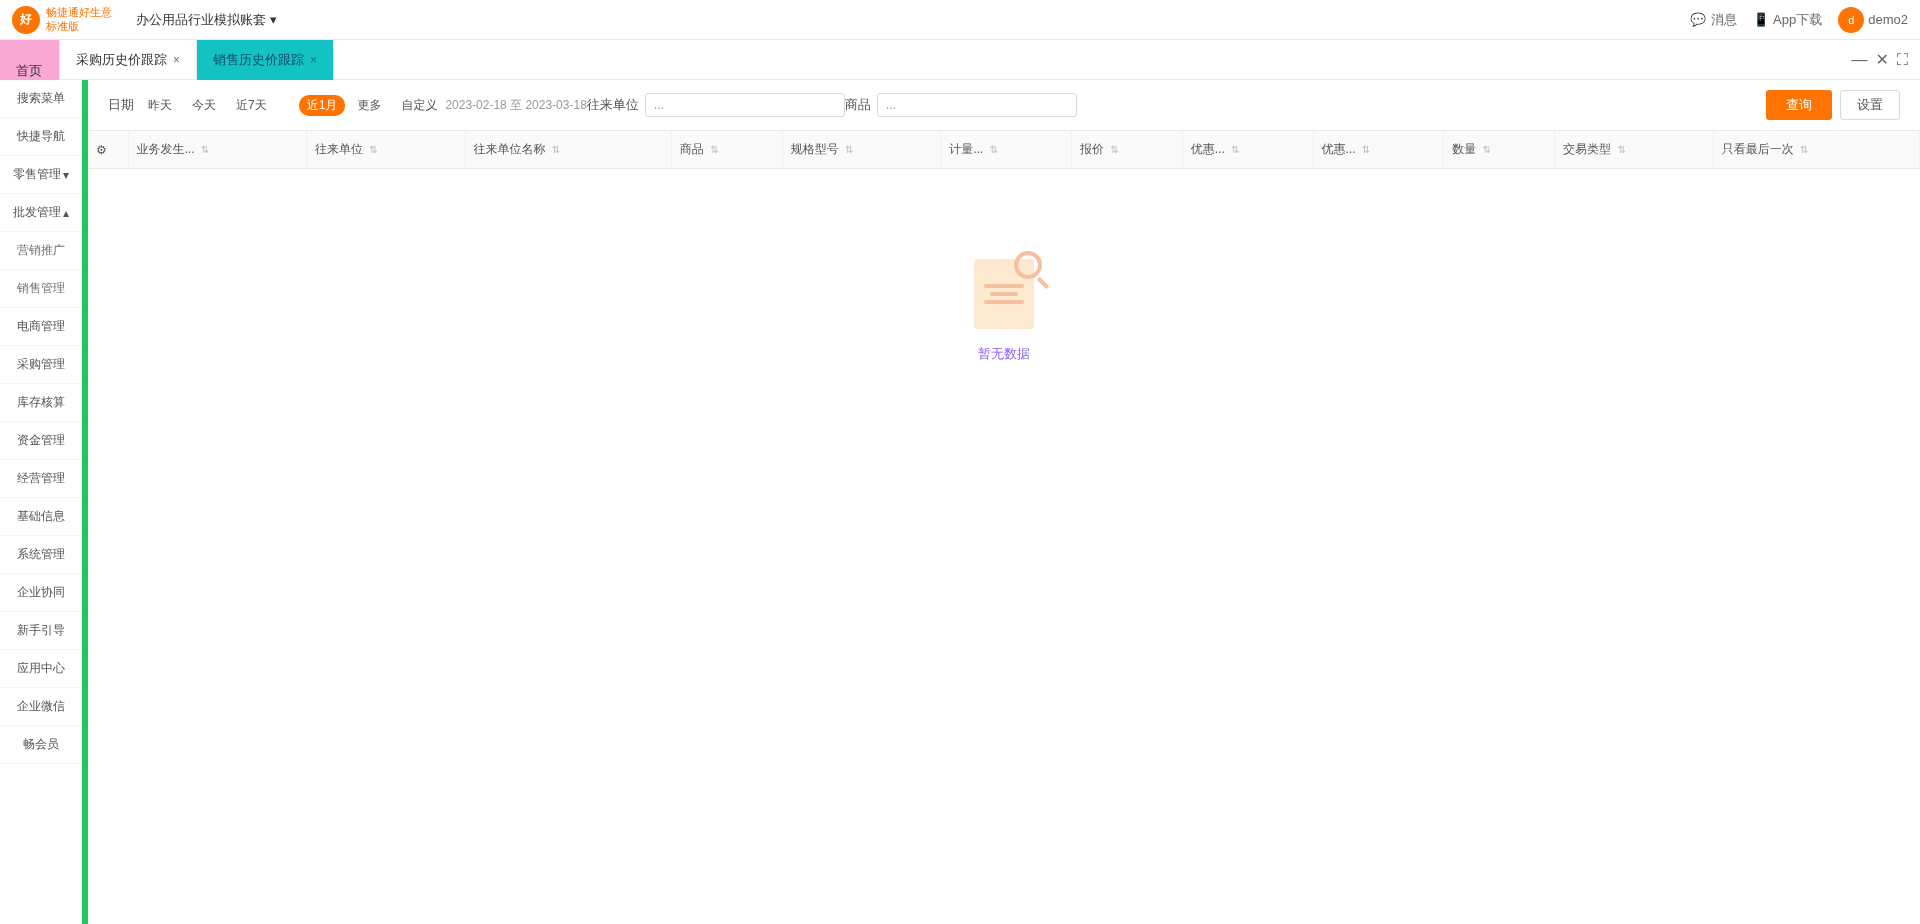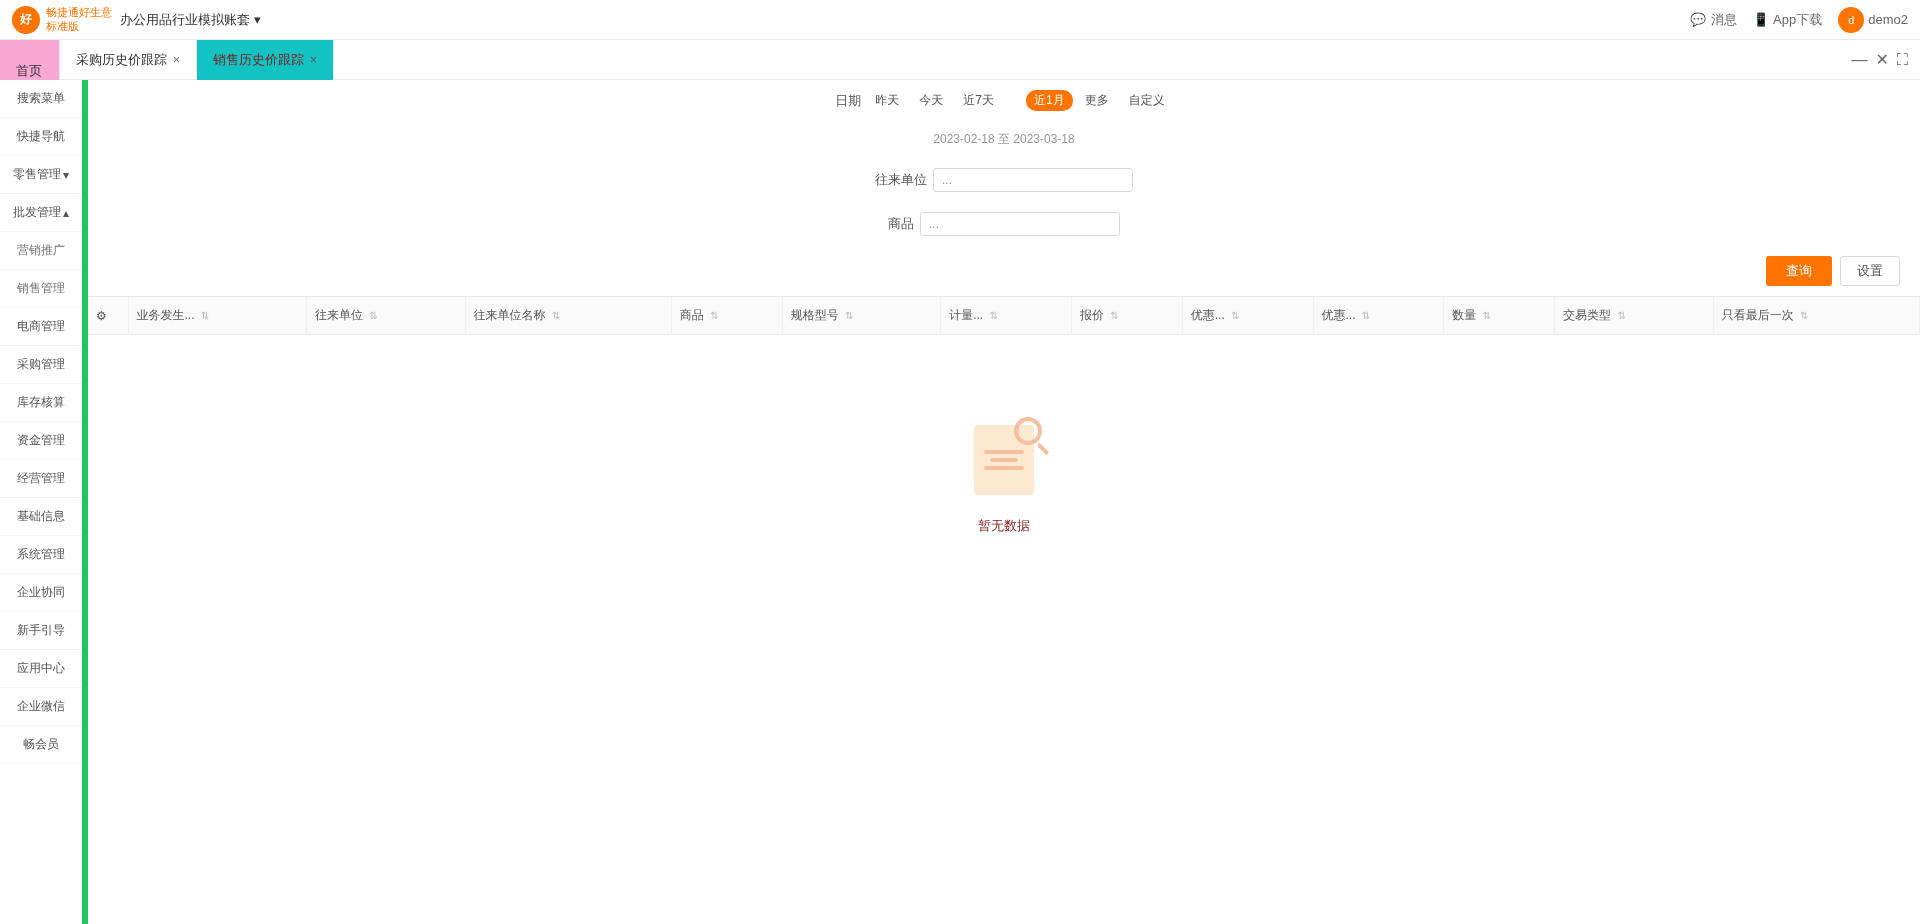--- a/index.html
+++ b/index.html
@@ -4,31 +4,31 @@
   <style>
     * { margin: 0; padding: 0; box-sizing: border-box; }
     body { font-family: 'Microsoft YaHei', Arial, sans-serif; font-size: 13px; background: #f5f5f5; color: #333; width: 1920px; height: 924px; overflow: hidden; display: flex; flex-direction: column; }
 
     
     .top-bar { height: 40px; background: #fff; display: flex; align-items: center; justify-content: space-between; padding: 0 12px; border-bottom: 1px solid #e8e8e8; flex-shrink: 0; }
     .top-bar-left { display: flex; align-items: center; gap: 8px; }
     .logo-area { display: flex; align-items: center; gap: 6px; }
     .logo-icon { width: 28px; height: 28px; background: #ff7300; border-radius: 50%; display: flex; align-items: center; justify-content: center; color: #fff; font-size: 12px; font-weight: bold; }
     .logo-text { font-size: 11px; color: #ff7300; line-height: 1.2; }
-    .app-selector { display: flex; align-items: center; gap: 4px; font-size: 13px; color: #666; margin-left: 0; cursor: pointer; }
+    .app-selector { display: flex; align-items: center; gap: 4px; font-size: 13px; color: #666; margin-left: 16px; cursor: pointer; }
     .app-selector span { color: #333; }
     .top-bar-right { display: flex; align-items: center; gap: 16px; color: #666; font-size: 13px; }
     .top-bar-right .item { display: flex; align-items: center; gap: 4px; cursor: pointer; }
     .avatar { width: 26px; height: 26px; border-radius: 50%; background: #ff7300; display: flex; align-items: center; justify-content: center; color: #fff; font-size: 11px; }
 
     
     .tab-bar { height: 40px; background: #fff; display: flex; align-items: center; border-bottom: 1px solid #e8e8e8; flex-shrink: 0; padding-left: 0; }
     .tab { height: 40px; display: flex; align-items: center; padding: 0 16px; font-size: 13px; color: #333; cursor: pointer; border-right: 1px solid #e8e8e8; position: relative; gap: 6px; }
     .tab.home { background: #f9a8d4; color: #333; min-width: 60px; align-items: flex-end; }
-    .tab.active { background: #13c2c2; color: #7f1d1d; }
+    .tab.active { background: #13c2c2; color: #0c4a6e; }
     .tab .close-btn { font-size: 12px; opacity: 0.7; }
     .tab-actions { margin-left: auto; display: flex; align-items: center; gap: 8px; padding-right: 12px; }
     .tab-action-btn { font-size: 16px; color: #666; cursor: pointer; }
 
     
     .main-layout { display: flex; flex: 1; overflow: hidden; }
 
     
     .sidebar { width: 88px; background: #fff; border-right: 6px solid #22c55e; display: flex; flex-direction: column; flex-shrink: 0; overflow-y: auto; }
     .sidebar-item { padding: 10px 4px; text-align: center; font-size: 12px; color: #555; cursor: pointer; border-bottom: 1px solid #f5f5f5; }
@@ -41,21 +41,21 @@
     
     .page-header { background: #fff; padding: 12px 20px 0 20px; flex-shrink: 0; }
     .page-title-row { display: flex; align-items: center; justify-content: space-between; margin-bottom: 12px; }
     .page-title { font-size: 18px; font-weight: bold; color: #333; }
     .page-actions { display: flex; align-items: center; gap: 12px; color: #666; font-size: 13px; }
     .page-action { display: flex; align-items: center; gap: 4px; cursor: pointer; }
     .only-last-checkbox { display: flex; align-items: center; gap: 4px; }
     .checkbox-checked { width: 14px; height: 14px; background: #13c2c2; border-radius: 2px; display: inline-flex; align-items: center; justify-content: center; color: #fff; font-size: 10px; }
 
     
-    .filter-bar { background: #fff; padding: 10px 20px; display: flex; align-items: center; gap: 20px; border-bottom: 1px solid #e8e8e8; flex-shrink: 0; flex-wrap: wrap; flex-direction: column; }
+    .filter-bar { background: #fff; padding: 10px 20px; display: flex; align-items: center; border-bottom: 1px solid #e8e8e8; flex-shrink: 0; flex-wrap: wrap; }
     .filter-item { display: flex; align-items: center; gap: 6px; font-size: 13px; }
     .filter-label { color: #555; white-space: nowrap; }
     .date-options { display: flex; align-items: flex-end; gap: 4px; }
     .date-opt { padding: 2px 8px; border-radius: 3px; cursor: pointer; font-size: 12px; color: #555; }
     .date-opt.active { background: #ff7300; color: #fff; border-radius: 10px; margin-left: 20px; }
     .date-range { font-size: 12px; color: #999; }
     .filter-input { border: 1px solid #d9d9d9; border-radius: 3px; padding: 4px 8px; font-size: 12px; width: 200px; display: flex; align-items: center; justify-content: space-between; color: #999; cursor: pointer; }
     .query-btn { background: #ff7300; color: #fff; border: none; border-radius: 3px; padding: 6px 20px; font-size: 13px; cursor: pointer; }
     .settings-btn { background: #fff; color: #555; border: 1px solid #d9d9d9; border-radius: 3px; padding: 5px 16px; font-size: 13px; cursor: pointer; }
     .filter-right { margin-left: auto; display: flex; gap: 8px; }
@@ -63,21 +63,21 @@
     
     .table-container { flex: 1; overflow: auto; background: #fff; margin: 0; }
     .data-table { width: 100%; border-collapse: collapse; font-size: 12px; }
     .data-table thead tr { background: #fafafa; border-bottom: 1px solid #e8e8e8; }
     .data-table th { padding: 10px 8px; text-align: left; color: #555; font-weight: normal; border-right: 1px solid #f0f0f0; white-space: nowrap; position: relative; }
     .data-table th .sort-icon { color: #bbb; font-size: 10px; margin-left: 3px; }
     .th-gear { width: 40px; text-align: center; }
 
     
     .empty-state { display: flex; flex-direction: column; align-items: center; justify-content: center; flex: 1; padding: 80px 0; background: #fff; }
-    .empty-text { color: #7f1d1d; font-size: 13px; margin-top: 12px; text-align: right; }
+    .empty-text { color: #8b5cf6; font-size: 13px; margin-top: 6px; text-align: right; }
 
     
     .empty-illustration { width: 100px; height: 90px; position: relative; display: flex; align-items: center; justify-content: center; }
     .doc-shape { width: 60px; height: 70px; background: #fde8d0; border-radius: 4px; position: relative; display: flex; flex-direction: column; align-items: center; justify-content: center; gap: 4px; }
     .doc-line { width: 40px; height: 4px; background: #f5c0a0; border-radius: 2px; }
     .doc-line.short { width: 28px; }
     .magnify { position: absolute; right: -8px; top: -8px; width: 28px; height: 28px; border: 4px solid #f5c0a0; border-radius: 50%; background: transparent; }
     .magnify-handle { position: absolute; right: -12px; bottom: -10px; width: 14px; height: 4px; background: #f5c0a0; border-radius: 2px; transform: rotate(45deg); }
   </style>
 </head>

